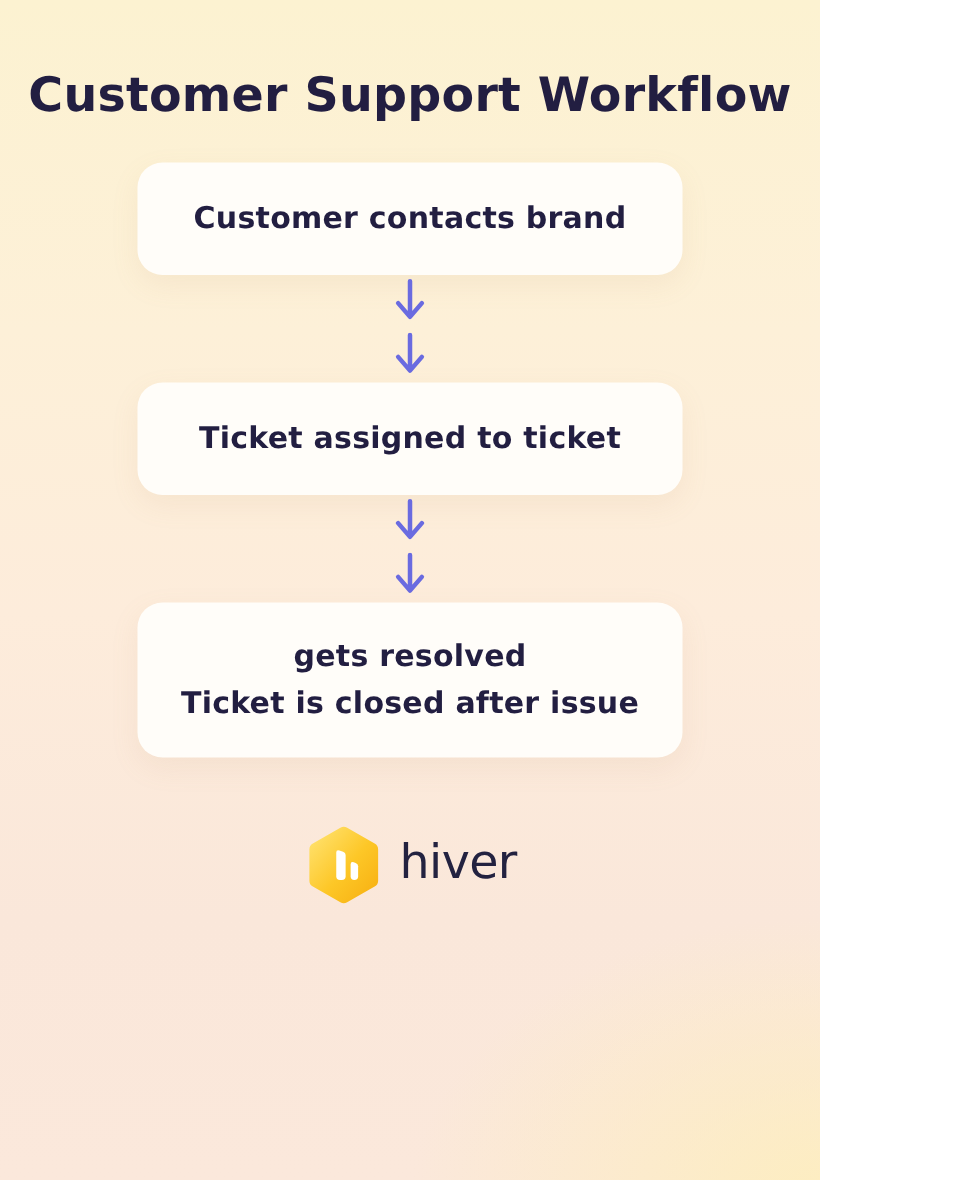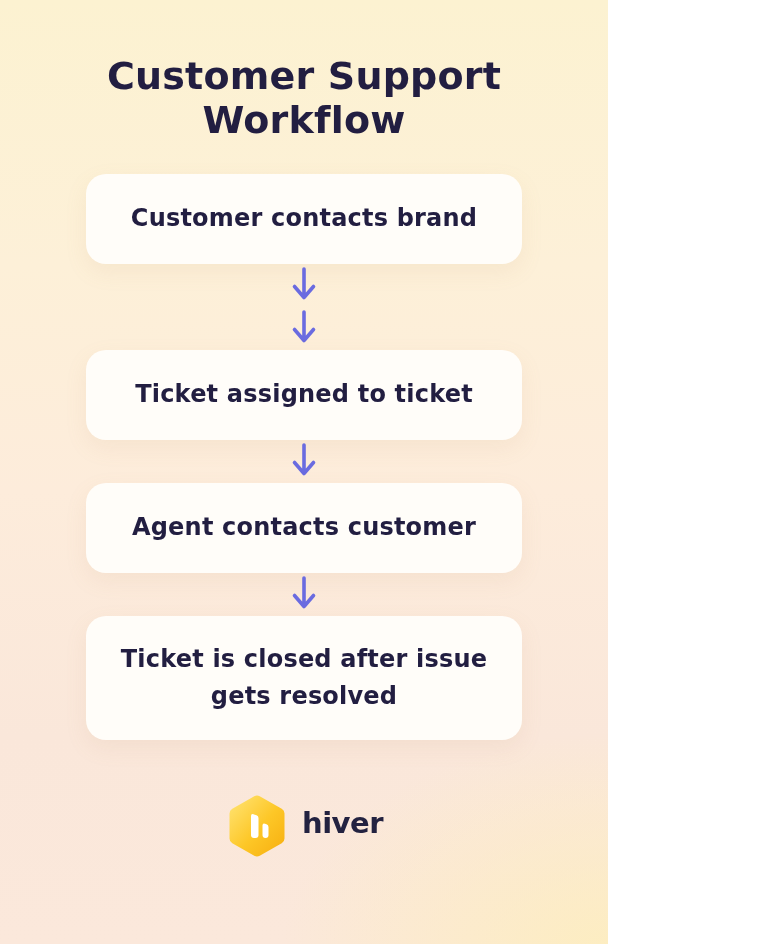--- a/index.html
+++ b/index.html
@@ -2,21 +2,21 @@
 <html><head>
 <meta charset="utf-8">
 <style>
   * { margin: 0; padding: 0; box-sizing: border-box; }
   html, body { width: 768px; height: 944px; }
   body {
     font-family: "DejaVu Sans", "Liberation Sans", sans-serif;
     overflow: hidden;
   }
   .page {
-    width: 608px;
+    width: 656px;
     height: 944px;
     background:
       radial-gradient(620px 420px at 102% 102%, rgba(253,238,188,0.9) 0%, rgba(253,238,188,0) 55%),
       linear-gradient(180deg, #fcf2d1 0%, #fdf0d8 28%, #fdecdb 52%, #fae7da 78%, #fbe8db 100%);
     display: flex;
     flex-direction: column;
     align-items: center;
   }
   .title {
     margin-top: 54px;
@@ -61,22 +61,22 @@
     align-items: center;
     justify-content: center;
   }
   .footer {
     margin-top: 52px;
     display: flex;
     align-items: center;
     gap: 13px;
   }
   .logo-text {
-    font-size: 29px;
-    font-weight: 700;
+    font-size: 38px;
+    font-weight: 400;
     color: #232240;
     letter-spacing: -0.5px;
     line-height: 1;
     padding-bottom: 6px;
     text-align: center;
   }
 </style>
 </head>
 <body>
 
@@ -106,33 +106,30 @@
     <div class="step-box">
       <span class="step-line">Ticket assigned to ticket</span>
     </div>
 
     <div class="arrow-gap">
       <svg width="26" height="38" viewBox="0 0 26 38">
         <path d="M13 2 L13 29 M3.5 19.5 L13 30.5 L22.5 19.5" fill="none" stroke="#6a6be0" stroke-width="3.6" stroke-linecap="round" stroke-linejoin="round"></path>
       </svg>
     </div>
 
-    <div class="step-box">
-      <span class="step-line">Agent contacts customer</span>
-    </div>
 
     <div class="arrow-gap">
       <svg width="26" height="38" viewBox="0 0 26 38">
         <path d="M13 2 L13 29 M3.5 19.5 L13 30.5 L22.5 19.5" fill="none" stroke="#6a6be0" stroke-width="3.6" stroke-linecap="round" stroke-linejoin="round"></path>
       </svg>
     </div>
 
     <div class="step-box tall">
+      <span class="step-line">gets resolved</span>
       <span class="step-line">Ticket is closed after issue</span>
-      <span class="step-line">gets resolved</span>
     </div>
 
   </div>
 
   <div class="footer">
     <svg width="64" height="68" viewBox="0 0 64 68">
       <defs>
         <linearGradient id="hexGrad" x1="0%" y1="0%" x2="100%" y2="100%">
           <stop offset="0%" stop-color="#ffe06a"></stop>
           <stop offset="55%" stop-color="#fdc727"></stop>

